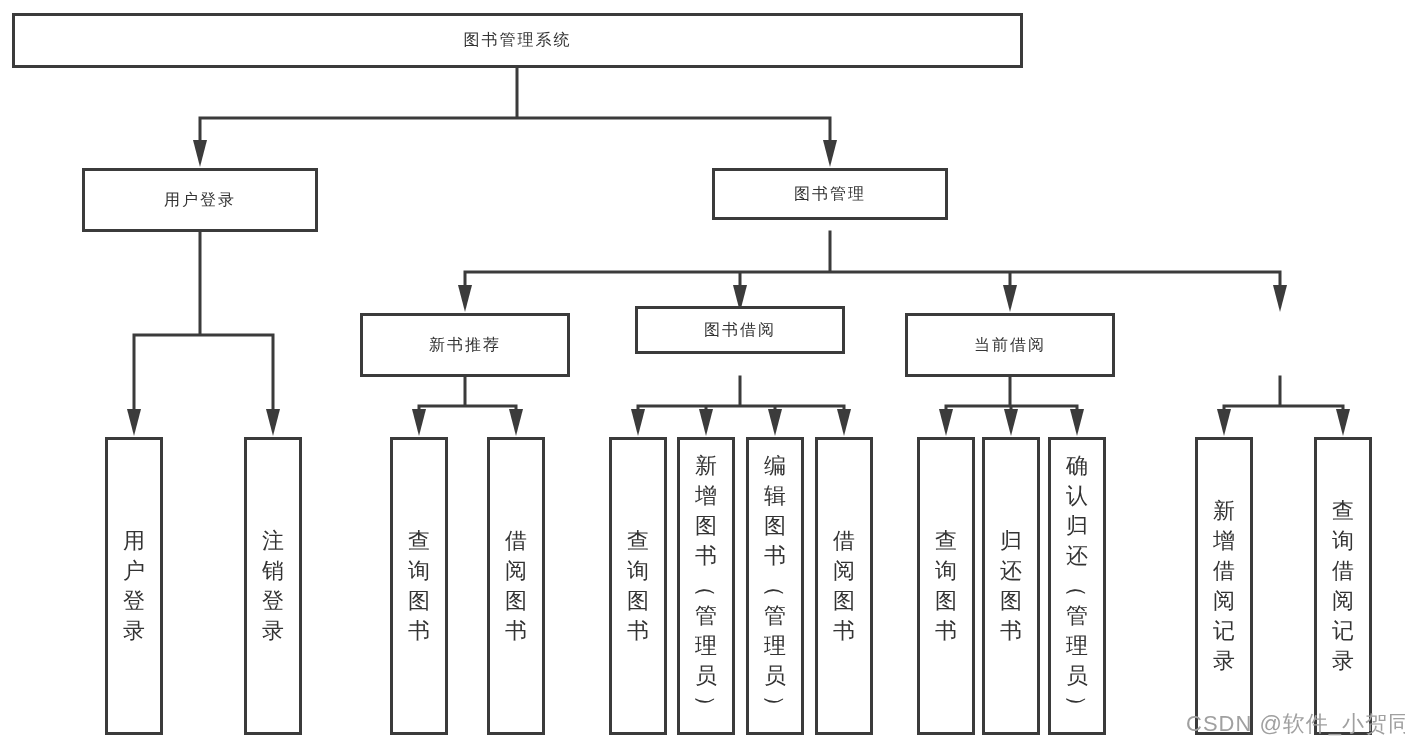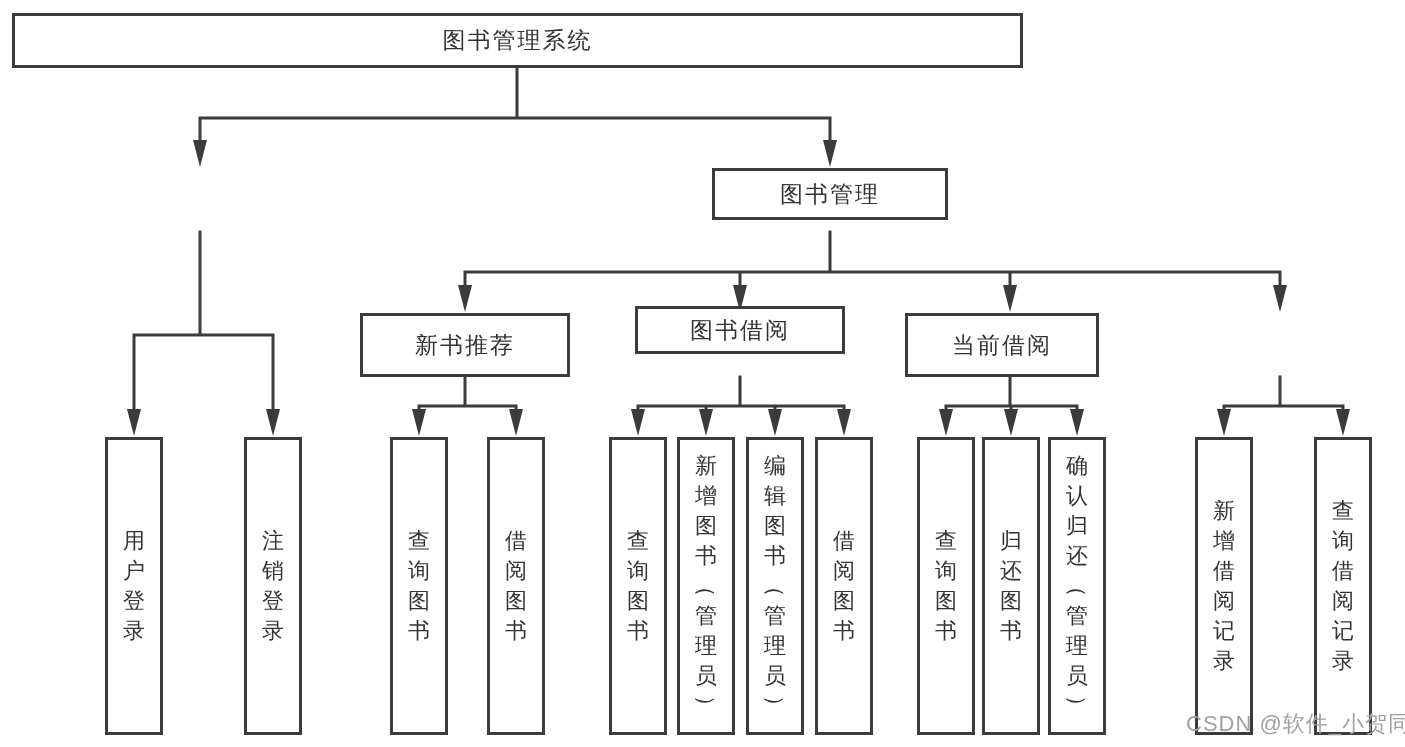--- a/index.html
+++ b/index.html
@@ -21,21 +21,21 @@
   }
   .edges{stroke:var(--line);stroke-width:3;fill:none;stroke-linecap:square;}
   .arrows{fill:var(--line);stroke:none;}
   .node{
     position:absolute;box-sizing:border-box;
     border:3px solid var(--line);
     background:#fff;color:var(--text);
     display:flex;align-items:center;justify-content:center;
     z-index:2;
   }
-  .hnode{font-size:23px;letter-spacing:2px;white-space:nowrap;}
+  .hnode{font-size:16px;letter-spacing:2px;white-space:nowrap;}
   .root-node{left:12px;top:13px;width:1011px;height:55px;}
   .leaf{top:437px;width:58px;height:298px;}
   .vtext{display:flex;flex-direction:column;align-items:center;}
   .vchar{display:block;height:30px;line-height:30px;font-size:22px;text-align:center;}
   .vpunct{transform:rotate(90deg);}
   .watermark{
     position:absolute;left:1186px;top:709px;z-index:5;
     font-size:22px;color:var(--wm);letter-spacing:1px;white-space:nowrap;
   }
 </style>
@@ -74,31 +74,34 @@
       <path d="M1077,436 l-7,-27 h14 Z"></path>
       <path d="M1224,436 l-7,-27 h14 Z"></path>
       <path d="M1343,436 l-7,-27 h14 Z"></path>
     </g>
   </svg>
 
   <div class="node hnode root-node">
     <span>图书管理系统</span>
   </div>
 
+  <div class="node hnode" style="left:82px;top:168px;width:236px;height:64px;">
+    <span>用户登录</span>
+  </div>
   <div class="node hnode" style="left:712px;top:168px;width:236px;height:52px;">
     <span>图书管理</span>
   </div>
 
   <div class="node hnode" style="left:360px;top:313px;width:210px;height:64px;">
     <span>新书推荐</span>
   </div>
   <div class="node hnode" style="left:635px;top:306px;width:210px;height:48px;">
     <span>图书借阅</span>
   </div>
-  <div class="node hnode" style="left:905px;top:313px;width:194px;height:64px;">
+  <div class="node hnode" style="left:905px;top:313px;width:210px;height:64px;">
     <span>当前借阅</span>
   </div>
 
   <div class="node leaf" style="left:105px;">
     <span class="vtext">
         <span class="vchar">用</span>
         <span class="vchar">户</span>
         <span class="vchar">登</span>
         <span class="vchar">录</span>
       </span>

